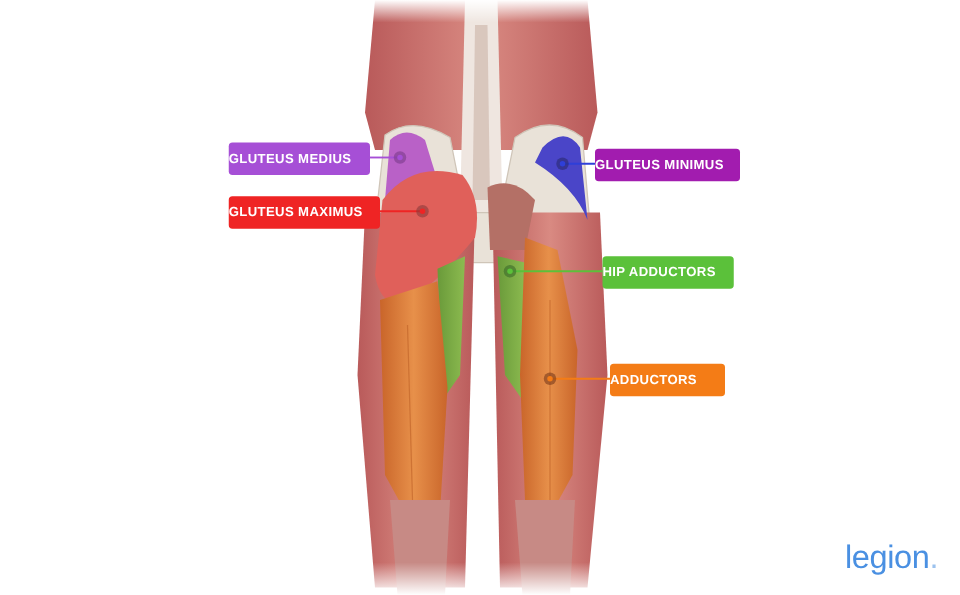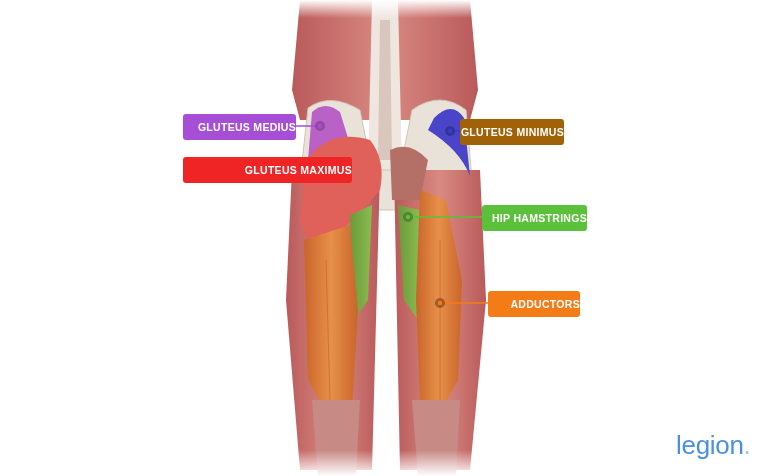--- a/index.html
+++ b/index.html
@@ -1,21 +1,21 @@
 <!DOCTYPE html>
 <html><head>
 <meta charset="utf-8">
 <style>
   html, body { margin:0; padding:0; background:#ffffff; }
   body { width:768px; height:476px; position:relative; overflow:hidden; font-family:"Liberation Sans", sans-serif; }
   .figure { position:absolute; left:0; top:0; width:768px; height:476px; }
   .label {
     position:absolute; height:26px; line-height:26px; border-radius:3px;
     color:#ffffff; font-weight:bold; font-size:10.5px; letter-spacing:0.3px;
-    text-align:right; white-space:nowrap;
+    text-align:left; white-space:nowrap;
   }
   .logo { position:absolute; left:676px; top:430px; font-size:26px; color:#4a90e2; letter-spacing:-0.3px; }
   .logo .dot { color:#9cc2ee; }
 </style>
 </head>
 <body>
 
 <svg class="figure" viewBox="0 0 768 476" xmlns="http://www.w3.org/2000/svg">
   <defs>
     <linearGradient id="fadeTop" x1="0" y1="0" x2="0" y2="1">
@@ -87,18 +87,18 @@
     <circle cx="450" cy="131" r="5" fill="#2a2a70" opacity="0.6"></circle>
       <circle cx="450" cy="131" r="2.2" fill="#2e3fd9"></circle>
     <circle cx="408" cy="217" r="5" fill="#3a6a2a" opacity="0.6"></circle>
       <circle cx="408" cy="217" r="2.2" fill="#5bc13a"></circle>
     <circle cx="440" cy="303" r="5" fill="#7a3a1a" opacity="0.6"></circle>
       <circle cx="440" cy="303" r="2.2" fill="#f47c16"></circle>
   </g>
 </svg>
 
 <div class="label" style="left:183px; top:114px; width:113px; background:#a64fd6;">GLUTEUS MEDIUS</div>
-<div class="label" style="left:183px; top:157px; width:121px; background:#ef2424;padding-left:48px;">GLUTEUS MAXIMUS</div>
-<div class="label" style="left:460px; top:119px; width:104px; background:#a16207;">GLUTEUS MINIMUS</div>
-<div class="label" style="left:482px; top:205px; width:105px; background:#5bc13a;">HIP HAMSTRINGS</div>
+<div class="label" style="left:183px; top:157px; width:121px; background:#ef2424;">GLUTEUS MAXIMUS</div>
+<div class="label" style="left:476px; top:119px; width:116px; background:#a21caf;">GLUTEUS MINIMUS</div>
+<div class="label" style="left:482px; top:205px; width:105px; background:#5bc13a;">HIP ADDUCTORS</div>
 <div class="label" style="left:488px; top:291px; width:92px; background:#f47c16;">ADDUCTORS</div>
 
 <div class="logo"><span>legion</span><span class="dot">.</span></div>
 
 </body></html>

